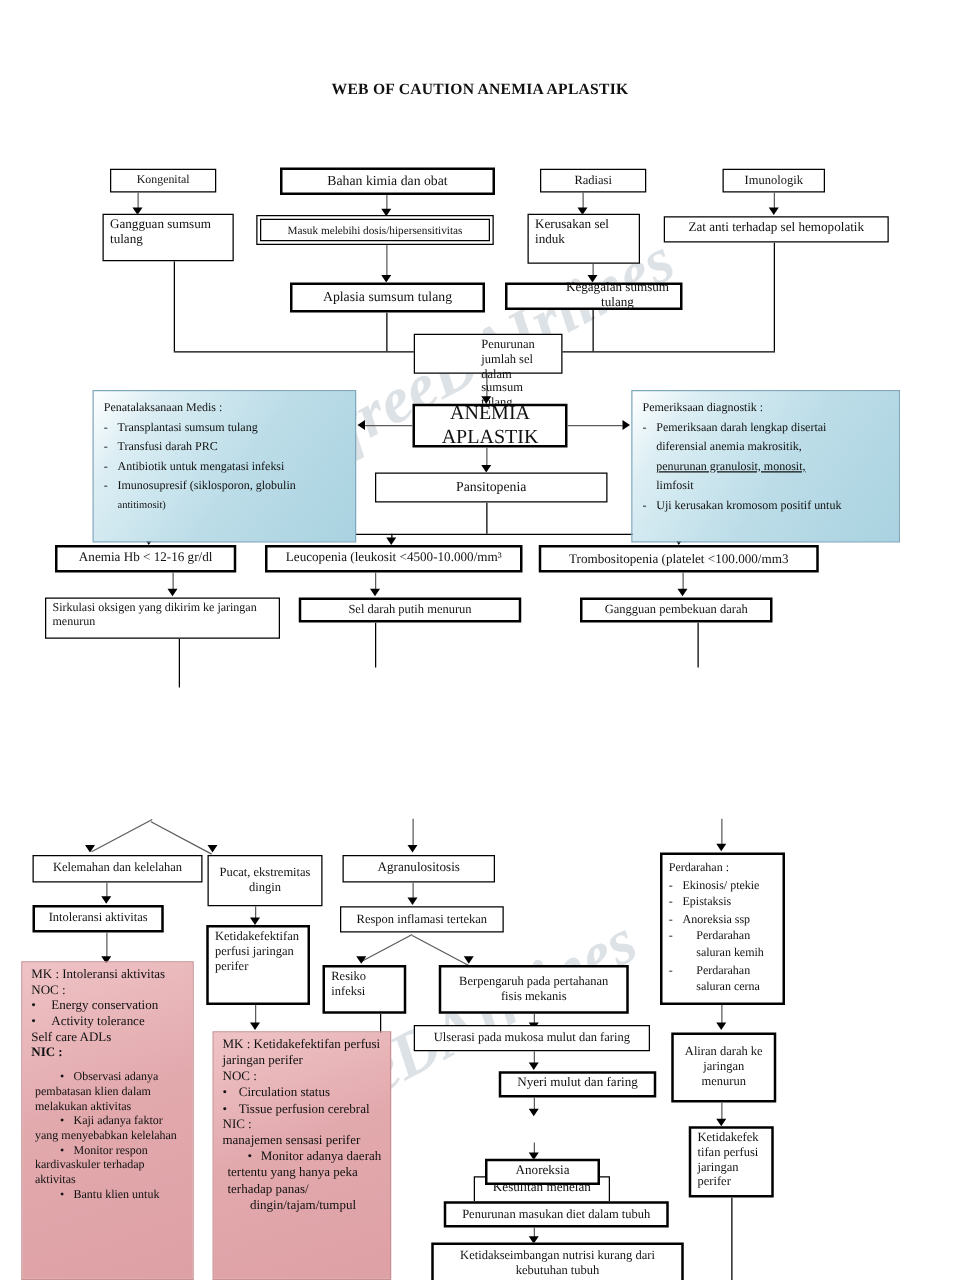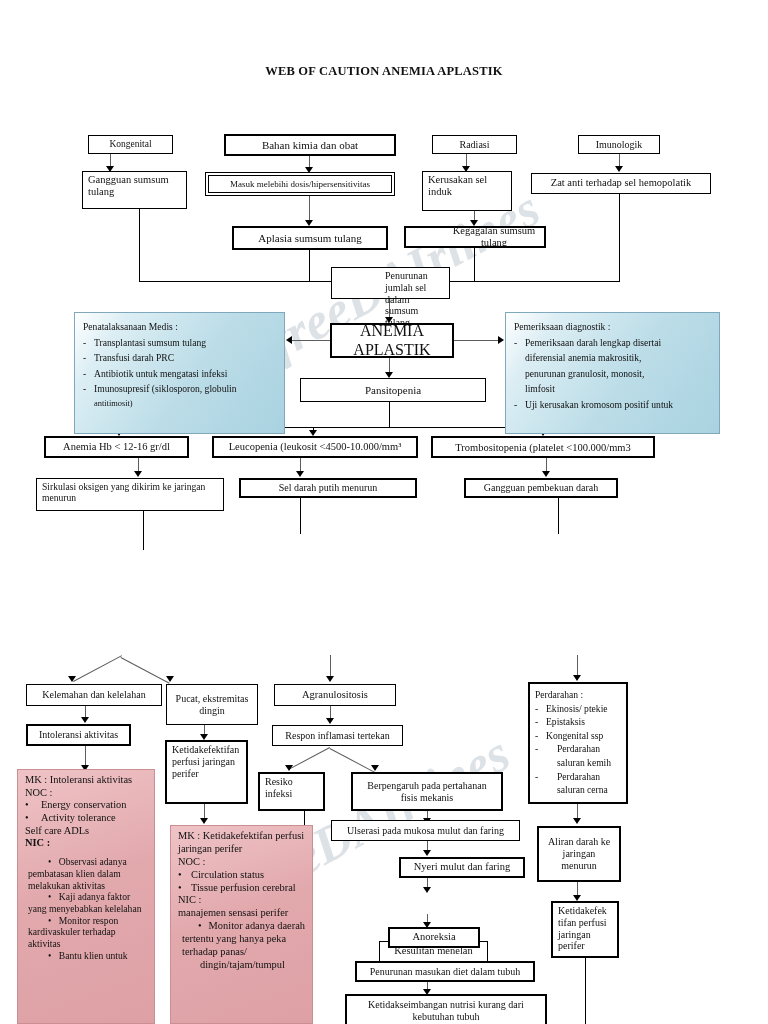--- a/index.html
+++ b/index.html
@@ -207,21 +207,21 @@
       <span class="li"><span class="dash">-</span><span>Imunosupresif (siklosporon, globulin</span></span>
       <span class="li" style="font-size:8.4px;padding-left:11px;">antitimosit)</span>
     </div>
   </div>
 
   <div class="panel panel-blue" style="left:505px;top:288px;width:215px;height:122px;">
     <div class="inner" style="font-size:9.6px;line-height:1.62;">
       <span class="hd">Pemeriksaan diagnostik :</span>
       <span class="li"><span class="dash">-</span><span>Pemeriksaan darah lengkap disertai</span></span>
       <span class="li" style="padding-left:11px;">diferensial anemia makrositik,</span>
-      <span class="li" style="padding-left:11px;">penurunan granulosit, monosit,</span>
+      <span class="li" style="padding-left:11px;text-decoration:underline;">penurunan granulosit, monosit,</span>
       <span class="li" style="padding-left:11px;">limfosit</span>
       <span class="li"><span class="dash">-</span><span>Uji kerusakan kromosom positif untuk</span></span>
     </div>
   </div>
 
   <div class="vline dk" style="left:389px;top:402px;height:25px;"></div>
   <div class="hline dk" style="left:119px;top:427px;width:424px;"></div>
   <div class="vline dk" style="left:119px;top:427px;height:7px;"></div>
   <div class="vline dk" style="left:313px;top:427px;height:7px;"></div>
   <div class="vline dk" style="left:543px;top:427px;height:7px;"></div>
@@ -387,21 +387,21 @@
   </div>
 
   <div class="vline" style="left:577px;top:655px;height:23px;"></div>
   <div class="arrow" style="left:572.5px;top:675px;"></div>
 
   <div class="panel" style="left:528px;top:682px;width:100px;height:122px;border:2.5px solid #000;background:#fff;">
     <div style="padding:4px 5px;font-size:9.6px;line-height:1.42;">
       <span class="hd">Perdarahan :</span>
       <span class="li"><span class="dash">-</span><span>Ekinosis/ ptekie</span></span>
       <span class="li"><span class="dash">-</span><span>Epistaksis</span></span>
-      <span class="li"><span class="dash">-</span><span>Kongenital ssp</span></span>
+      <span class="li"><span class="dash">-</span><span>Anoreksia ssp</span></span>
       <span class="li" style="text-indent:-11px;padding-left:22px;"><span class="dash">-</span><span>Perdarahan saluran kemih</span></span>
       <span class="li" style="text-indent:-11px;padding-left:22px;"><span class="dash">-</span><span>Perdarahan saluran cerna</span></span>
     </div>
   </div>
 
   <div class="vline" style="left:577px;top:804px;height:18px;"></div>
   <div class="arrow" style="left:572.5px;top:818px;"></div>
 
   <div class="node thick" style="left:537px;top:826px;width:84px;height:56px;font-size:10px;">
     <span class="txt">Aliran darah ke jaringan menurun</span>

